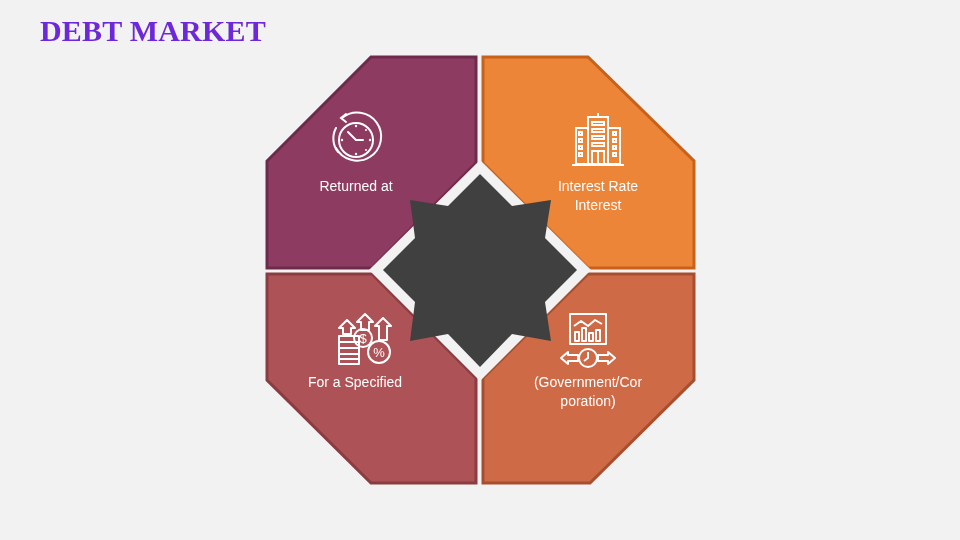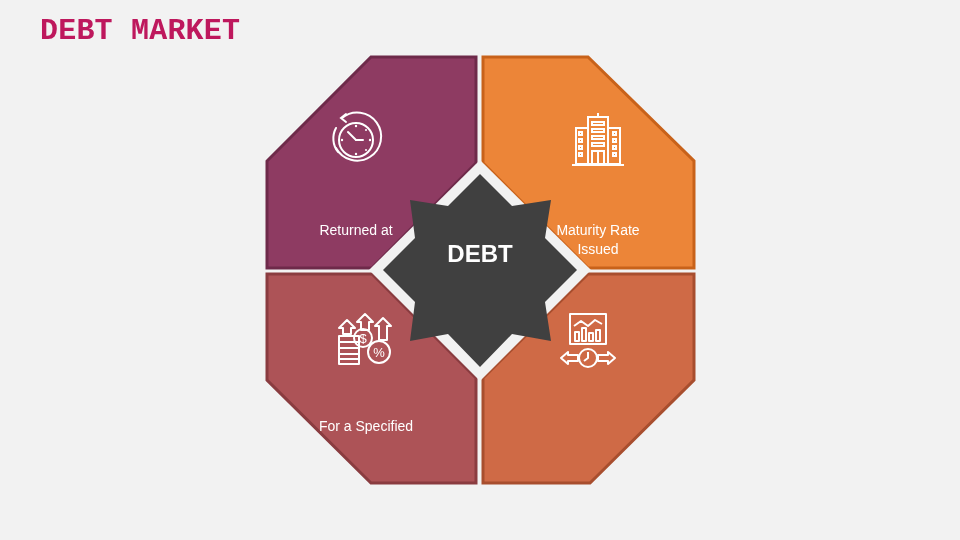--- a/index.html
+++ b/index.html
@@ -1,22 +1,22 @@
 <!DOCTYPE html>
 <html><head>
 <meta charset="utf-8">
 <style>
   html, body { margin:0; padding:0; }
   body { width:960px; height:540px; background:#f2f2f2; position:relative; overflow:hidden;
          font-family:"Liberation Sans", "DejaVu Sans", sans-serif; }
-  .title { position:absolute; left:40px; top:14px; font-size:30px; font-weight:bold; color:#be185d;
-           letter-spacing:0.2px; font-family:Liberation Mono, monospace; }
+  .title { position:absolute; left:40px; top:14px; font-size:30px; font-weight:bold; color:#6d28d9;
+           letter-spacing:0.2px; font-family:Liberation Serif, serif; }
   svg.diagram { position:absolute; left:0; top:0; }
   .label { position:absolute; color:#ffffff; font-size:14px; line-height:19px; text-align:center;
-           font-family:"Liberation Sans", sans-serif;margin-top:44px; }
+           font-family:"Liberation Sans", sans-serif; }
   .center-label { position:absolute; color:#ffffff; font-weight:bold; font-size:24px; line-height:34px;
                   text-align:center; width:160px; left:400px; top:237px;
                   font-family:"Liberation Sans", sans-serif; }
   .icon { position:absolute; }
 </style>
 </head>
 <body>
 
 <div class="title">DEBT MARKET</div>
 
@@ -107,24 +107,25 @@
     <polyline points="30,42 30,48 26,51"></polyline>
     <polygon points="3,48 10,42 10,45 20,45 20,51 10,51 10,54"></polygon>
     <polygon points="57,48 50,42 50,45 40,45 40,51 50,51 50,54"></polygon>
   </g>
 </svg>
 
 <div class="label" style="left:296px;top:177px;width:120px;">
   <div>Returned at</div>
 </div>
 <div class="label" style="left:538px;top:177px;width:120px;">
-  <div>Maturity Rate</div>
-  <div>Issued</div>
+  <div>Interest Rate</div>
+  <div>Interest</div>
 </div>
-<div class="label" style="left:301px;top:373px;width:130px;text-align:center;">
+<div class="label" style="left:290px;top:373px;width:130px;text-align:center;">
   <div>For a Specified</div>
 </div>
 <div class="label" style="left:523px;top:373px;width:130px;">
+  <div>(Government/Cor</div>
+  <div>poration)</div>
 </div>
 
 <div class="center-label">
-  <div>DEBT</div>
 </div>
 
 </body></html>

